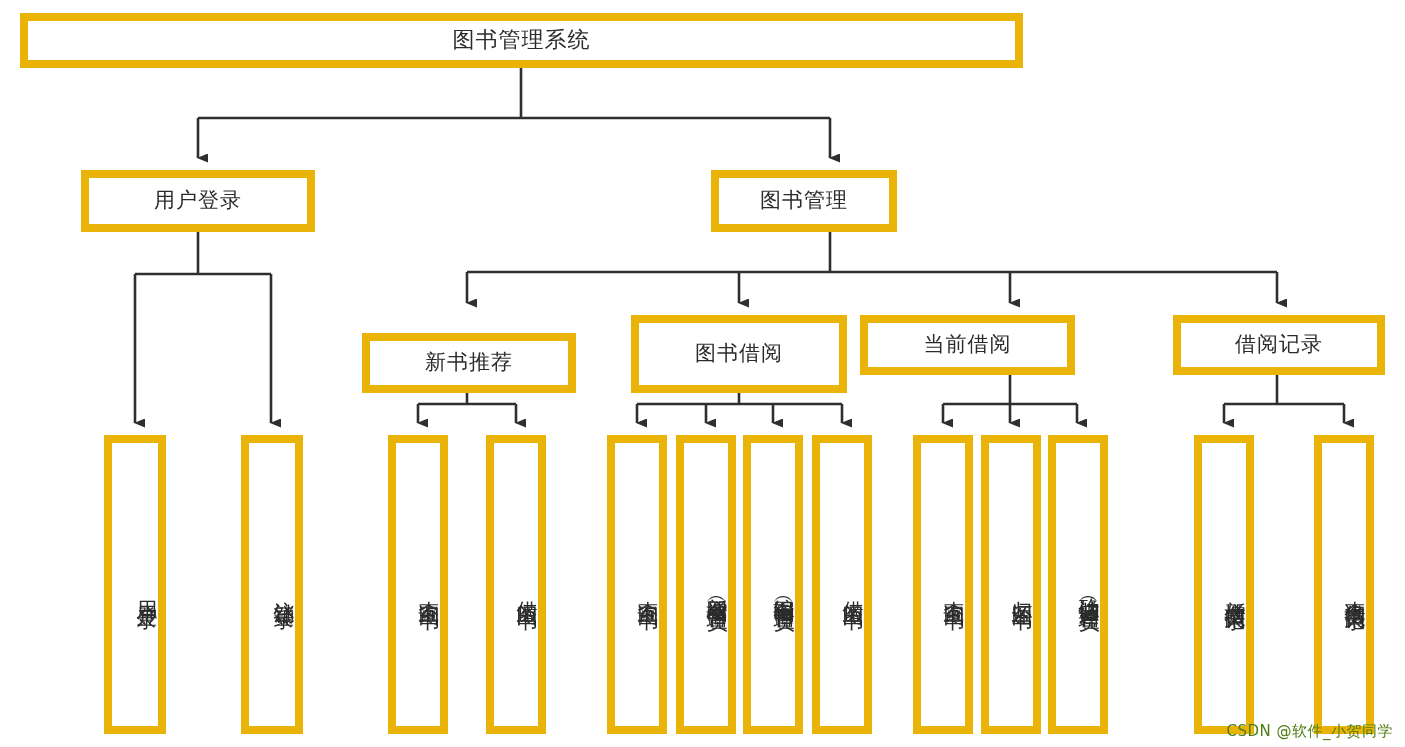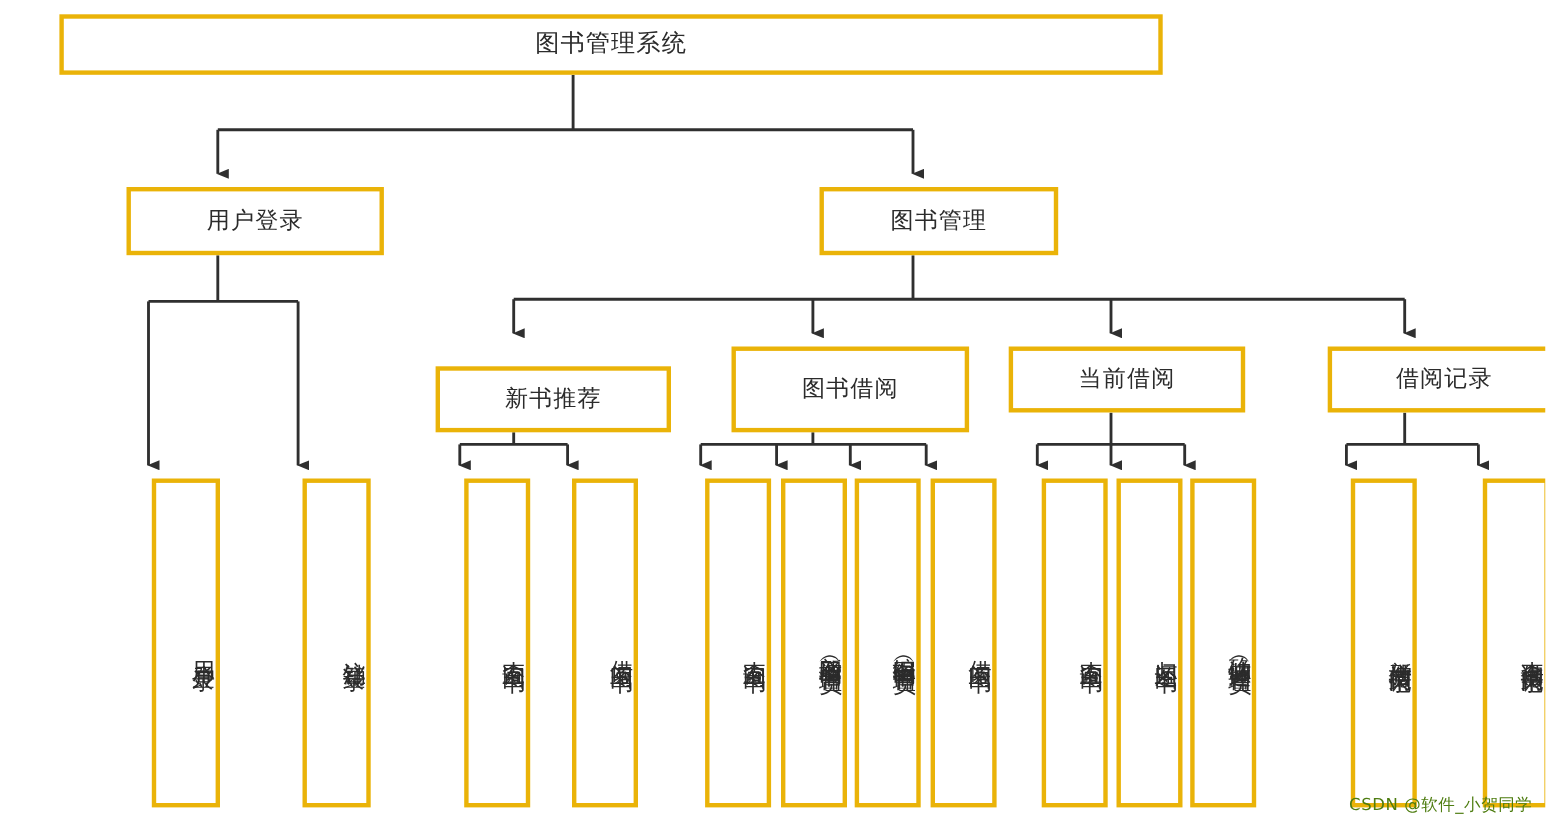--- a/index.html
+++ b/index.html
@@ -23,27 +23,26 @@
     left: 0;
     top: 0;
     width: 1405px;
     height: 747px;
     pointer-events: none;
   }
   .node {
     position: absolute;
     box-sizing: border-box;
     background: #ffffff;
-    border: 4px solid #eab308;
+    border: 8px solid #eab308;
     display: flex;
     align-items: center;
     justify-content: center;
     color: #2b2b2b;
     z-index: 2;
-    margin-left: 34px;
   }
   .node.horizontal {
     font-size: 21px;
     letter-spacing: 1px;
     line-height: 1.2;
   }
   .node.root {
     font-size: 22px;
   }
   .node.vertical {
@@ -132,31 +131,31 @@
     </g>
   </svg>
 
   <div class="node horizontal root" style="left:20px; top:13px; width:1003px; height:55px;">
     <span class="label">图书管理系统</span>
   </div>
 
   <div class="node horizontal" style="left:81px; top:170px; width:234px; height:62px;">
     <span class="label">用户登录</span>
   </div>
-  <div class="node horizontal" style="left:711px; top:170px; width:217px; height:62px;">
+  <div class="node horizontal" style="left:711px; top:170px; width:186px; height:62px;">
     <span class="label">图书管理</span>
   </div>
 
   <div class="node horizontal" style="left:362px; top:333px; width:214px; height:60px;">
     <span class="label">新书推荐</span>
   </div>
   <div class="node horizontal" style="left:631px; top:315px; width:216px; height:78px;">
     <span class="label">图书借阅</span>
   </div>
-  <div class="node horizontal" style="left:883px; top:315px; width:215px; height:60px;">
+  <div class="node horizontal" style="left:860px; top:315px; width:215px; height:60px;">
     <span class="label">当前借阅</span>
   </div>
   <div class="node horizontal" style="left:1173px; top:315px; width:212px; height:60px;text-align:center;">
     <span class="label">借阅记录</span>
   </div>
 
   <div class="node vertical" style="left:104px; top:435px; width:62px; height:299px;">
     <span class="label">用户登录</span>
   </div>
   <div class="node vertical" style="left:241px; top:435px; width:62px; height:299px;">

